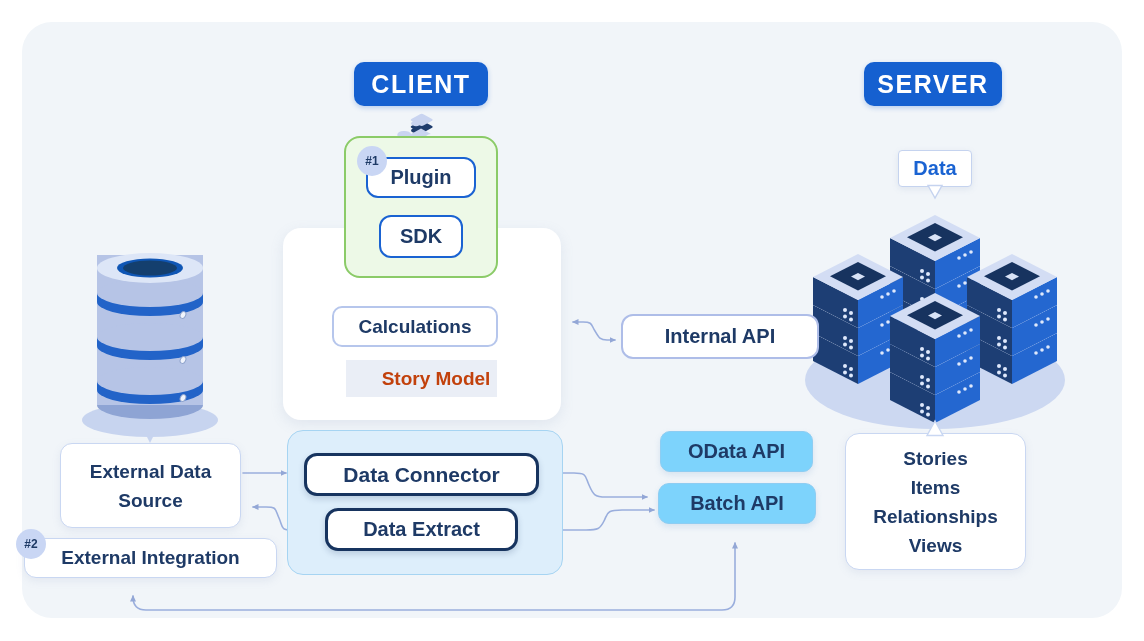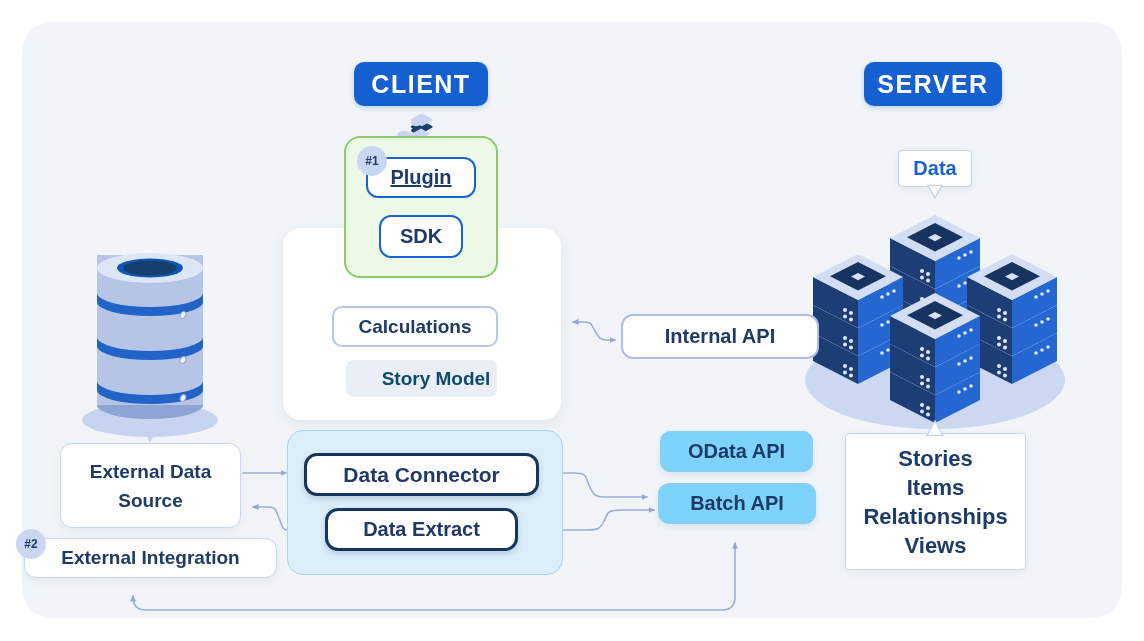--- a/index.html
+++ b/index.html
@@ -17,22 +17,22 @@
   .panel{z-index:2;}
   .green-box{background:#edf9e7;border:2px solid #8bcb68;border-radius:16px;z-index:3;}
   .white-card{background:#ffffff;border-radius:18px;box-shadow:0 4px 14px rgba(120,140,180,.14);}
   .blue-outline{background:#ffffff;border:2.5px solid #1a63d2;border-radius:12px;z-index:4;
     display:flex;align-items:center;justify-content:center;font-weight:700;color:#1e3a66;}
   .soft-outline{background:#ffffff;border:2px solid #b6c6ec;border-radius:10px;z-index:4;
     display:flex;align-items:center;justify-content:center;font-weight:700;color:#1e3a66;}
   .light-outline{background:#ffffff;border:1.5px solid #c9d7f2;border-radius:12px;z-index:4;
     display:flex;align-items:center;justify-content:center;font-weight:700;color:#1e3a66;
     box-shadow:0 3px 8px rgba(120,140,180,.12);}
-  .gray-chip{background:#eaeef6;border-radius:8px;z-index:4;display:flex;align-items:center;
-    justify-content:center;font-weight:700;color:#0c4a6e;padding-left:29px;}
+  .gray-chip{background:#eaeef6;border-radius:0;z-index:4;display:flex;align-items:center;
+    justify-content:center;font-weight:700;color:#c2410c;padding-left:29px;}
   .dark-outline{background:#ffffff;border:3px solid #17345f;border-radius:13px;z-index:4;
     display:flex;align-items:center;justify-content:center;font-weight:700;color:#1e3a66;
     box-shadow:0 3px 6px rgba(23,52,95,.18);}
   .cyan-chip{background:#7dd3fc;border:1.5px solid #8ecdf2;border-radius:11px;z-index:4;
     display:flex;align-items:center;justify-content:center;font-weight:700;color:#1e3a66;
     box-shadow:0 3px 6px rgba(100,150,200,.18);}
   .blue-container{background:#ddeefb;border:1.5px solid #a6d4f2;border-radius:16px;z-index:3;}
   .badge{width:30px;height:30px;border-radius:50%;background:#c9d6f4;z-index:5;
     display:flex;align-items:center;justify-content:center;font-weight:700;font-size:12px;color:#1e3a66;}
   .bubble{background:#ffffff;border:1.5px solid #c5d3ef;border-radius:4px;z-index:4;
@@ -152,41 +152,41 @@
     </g>
   </svg>
 
   <div class="abs pill-header" style="left:354px;top:62px;width:134px;height:44px;">CLIENT</div>
   <div class="abs pill-header" style="left:864px;top:62px;width:138px;height:44px;">SERVER</div>
 
   <div class="abs white-card panel" style="left:283px;top:228px;width:278px;height:192px;"></div>
 
   <div class="abs green-box" style="left:344px;top:136px;width:154px;height:142px;"></div>
   <div class="abs badge" style="left:357px;top:146px;">#1</div>
-  <div class="abs blue-outline" style="left:366px;top:157px;width:110px;height:41px;font-size:20px;text-decoration:underline;">Plugin</div>
+  <div class="abs blue-outline" style="left:366px;top:157px;width:110px;height:41px;font-size:20px;">Plugin</div>
   <div class="abs blue-outline" style="left:379px;top:215px;width:84px;height:43px;font-size:20px;">SDK</div>
 
   <div class="abs soft-outline" style="left:332px;top:306px;width:166px;height:41px;font-size:19px;">Calculations</div>
   <div class="abs gray-chip" style="left:346px;top:360px;width:151px;height:37px;font-size:19px;">Story Model</div>
 
   <div class="abs soft-outline" style="left:621px;top:314px;width:198px;height:45px;font-size:20px;border-color:#aebde8;border-radius:12px;">Internal API</div>
 
   <div class="abs light-outline multiline" style="left:60px;top:443px;width:181px;height:85px;font-size:19px;display:flex;padding:0 18px;">External Data Source</div>
   <div class="abs badge" style="left:16px;top:529px;">#2</div>
   <div class="abs light-outline" style="left:24px;top:538px;width:253px;height:40px;font-size:19px;">External Integration</div>
 
   <div class="abs blue-container" style="left:287px;top:430px;width:276px;height:145px;"></div>
   <div class="abs dark-outline" style="left:304px;top:453px;width:235px;height:43px;font-size:21px;">Data Connector</div>
   <div class="abs dark-outline" style="left:325px;top:508px;width:193px;height:43px;font-size:20px;">Data Extract</div>
 
   <div class="abs cyan-chip" style="left:660px;top:431px;width:153px;height:41px;font-size:20px;border-radius:10px;">OData API</div>
   <div class="abs cyan-chip" style="left:658px;top:483px;width:158px;height:41px;font-size:20px;">Batch API</div>
 
   <div class="abs bubble" style="left:898px;top:150px;width:74px;height:37px;font-size:20px;">Data</div>
-  <div class="abs light-outline multiline" style="left:845px;top:433px;width:181px;height:137px;font-size:22px;border-radius:4px;">
+  <div class="abs light-outline multiline" style="left:845px;top:433px;width:181px;height:137px;font-size:19px;border-radius:14px;">
     <div>Stories</div>
     <div>Items</div>
     <div>Relationships</div>
     <div>Views</div>
   </div>
 
   <svg id="tails" class="layer">
     <path d="M 143 429 L 150 443 L 157 429 Z" fill="#c7d4ef"></path>
     <path d="M 928 185.5 L 935 198 L 942 185.5 Z" fill="#ffffff" stroke="#c5d3ef" stroke-width="1.4"></path>
     <path d="M 927 435.5 L 935 421 L 943 435.5 Z" fill="#ffffff" stroke="#c9d7f2" stroke-width="1.4"></path>

